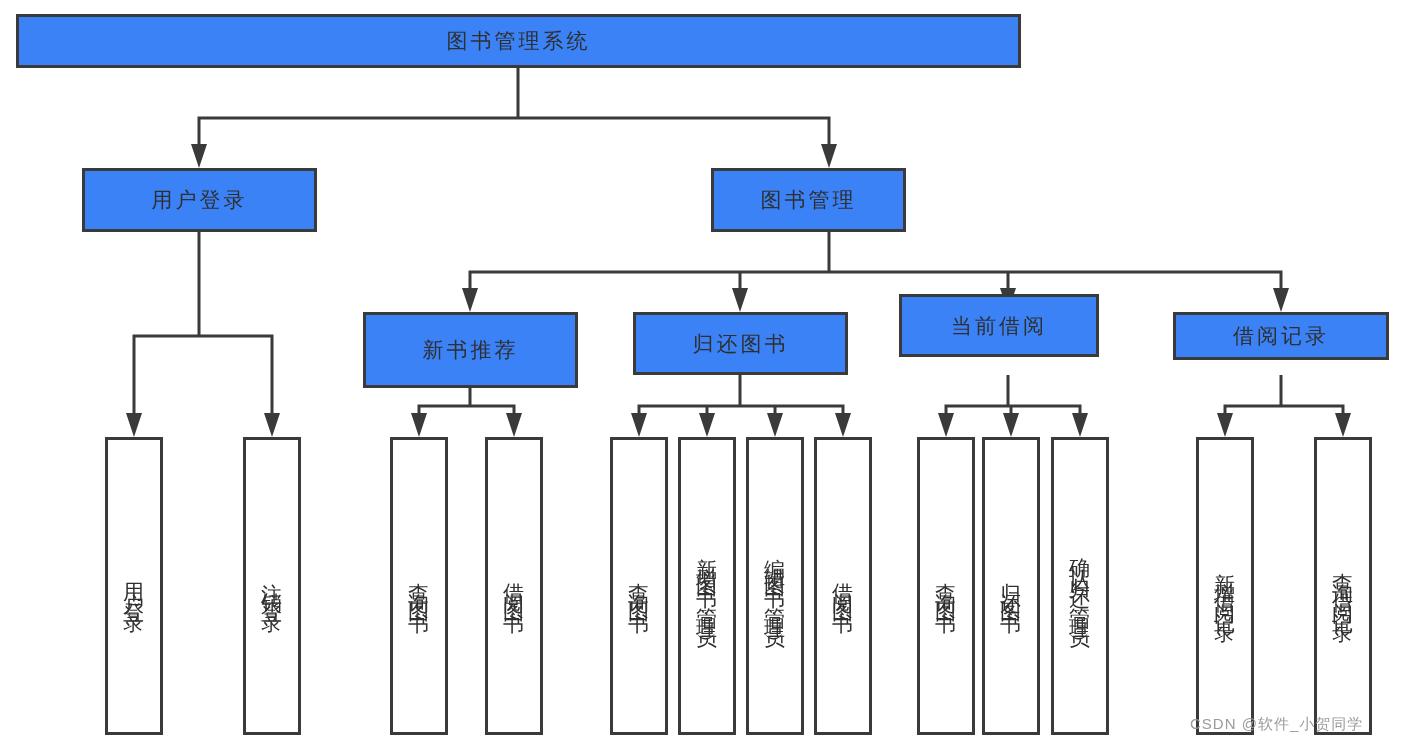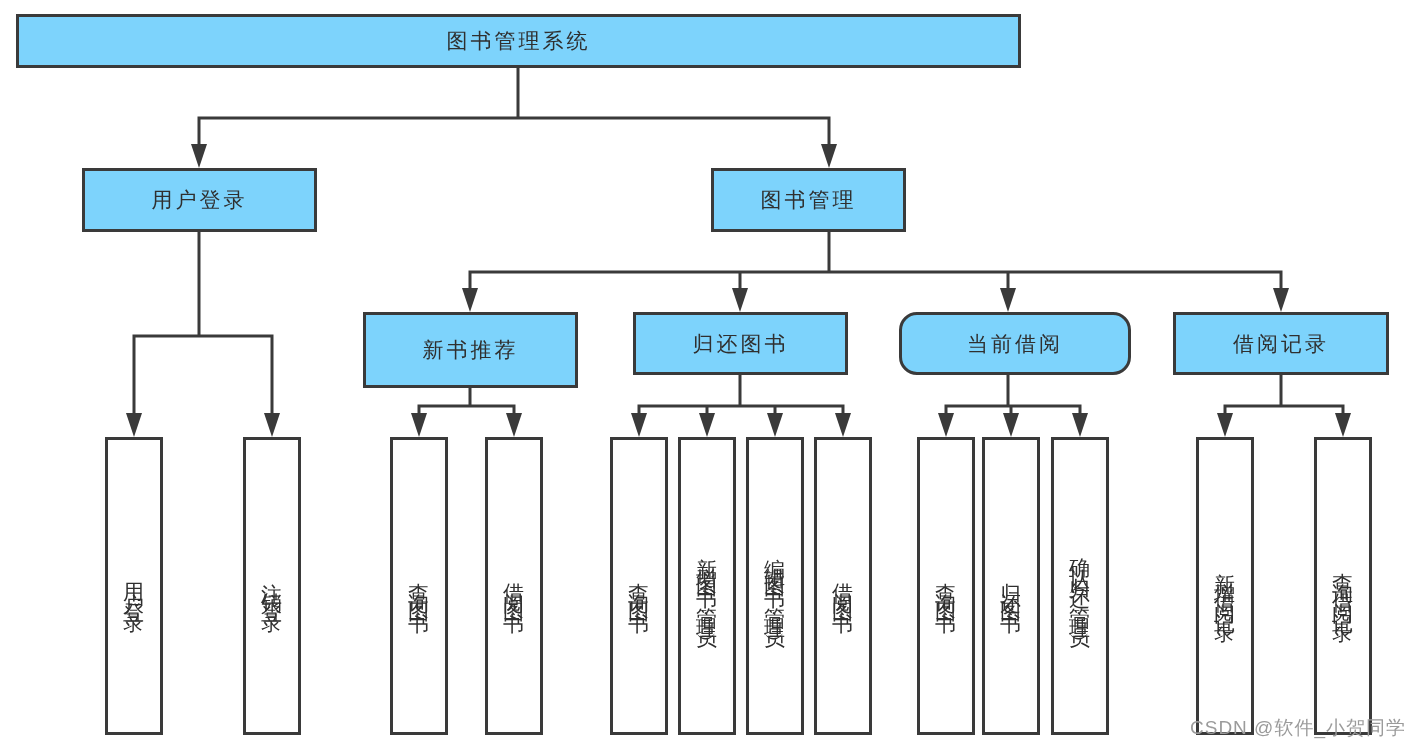--- a/index.html
+++ b/index.html
@@ -14,21 +14,21 @@
   #wires {
     position: absolute;
     left: 0; top: 0;
     width: 1405px; height: 747px;
     z-index: 1;
   }
   .box {
     position: absolute;
     box-sizing: border-box;
     border: 3px solid #3a3a3a;
-    background: #7dd3fc;
+    background: #3b82f6;
     display: flex;
     align-items: center;
     justify-content: center;
     color: #2f2f2f;
     font-size: 21px;
     letter-spacing: 3px;
     z-index: 2;
     text-align: center;
     white-space: nowrap;
   }
@@ -51,21 +51,21 @@
     text-orientation: mixed;
     font-size: 21px;
     letter-spacing: 10px;
     line-height: 1;
     white-space: nowrap;
   }
   #watermark {
     position: absolute;
     top: 715px;
     left: 1190px;
-    font-size: 19px;
+    font-size: 15px;
     letter-spacing: 1px;
     color: #9b9b9b;
     z-index: 3;
     white-space: nowrap;
   }
 </style>
 </head>
 <body>
 
 <div id="canvas">
@@ -113,22 +113,22 @@
     </g>
   </svg>
 
   <div class="box" style="left:16px; top:14px; width:1005px; height:54px;">图书管理系统</div>
 
   <div class="box" style="left:82px; top:168px; width:235px; height:64px;">用户登录</div>
   <div class="box" style="left:711px; top:168px; width:195px; height:64px;">图书管理</div>
 
   <div class="box" style="left:363px; top:312px; width:215px; height:76px;">新书推荐</div>
   <div class="box" style="left:633px; top:312px; width:215px; height:63px;">归还图书</div>
-  <div class="box" style="left:899px; top:312px; width:232px; height:63px;border-radius:18px;">当前借阅</div>
-  <div class="box" style="left:1173px; top:312px; width:216px; height:63px;text-align:center;">借阅记录</div>
+  <div class="box" style="left:899px; top:294px; width:200px; height:63px;">当前借阅</div>
+  <div class="box" style="left:1173px; top:312px; width:216px; height:48px;text-align:center;">借阅记录</div>
 
   <div class="vbox" style="left:105px;">
     <span class="vtext">用户登录</span>
   </div>
   <div class="vbox" style="left:243px;">
     <span class="vtext">注销登录</span>
   </div>
 
   <div class="vbox" style="left:390px;">
     <span class="vtext">查询图书</span>

